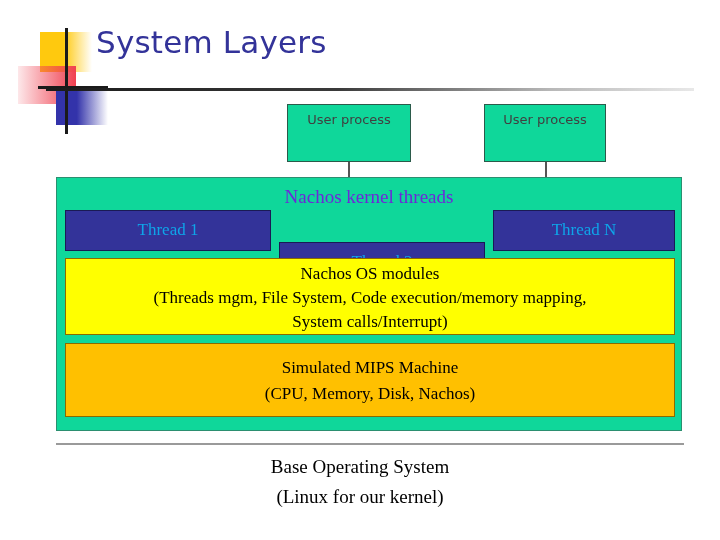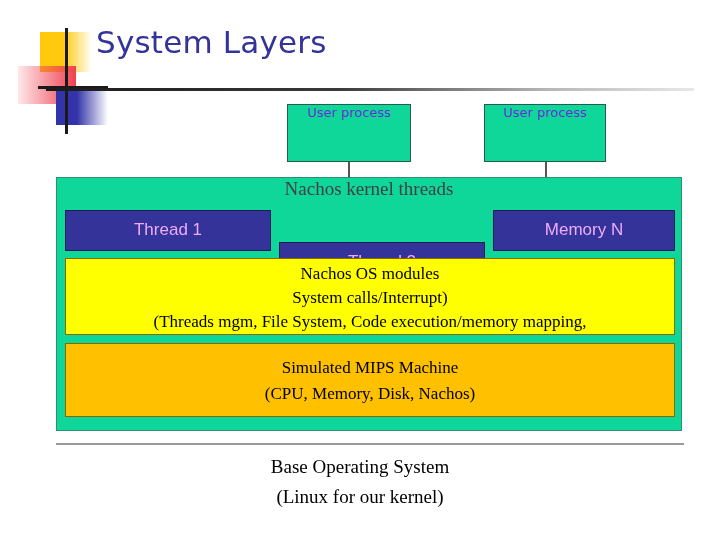--- a/index.html
+++ b/index.html
@@ -96,22 +96,23 @@
   .userproc {
     position: absolute;
     background: #0FD79A;
     border: 1.5px solid #2b5a4a;
     box-sizing: border-box;
   }
   .userproc .up-label {
     display: block;
     font-family: "DejaVu Sans", sans-serif;
     font-size: 13px;
-    color: #6d28d9;
-    text-align: center;
+    color: #404040;
+    text-align: center;
+    margin-top: 7px;
   }
   #userproc-1 { left: 287px; top: 104px; width: 124px; height: 58px; }
   #userproc-2 { left: 484px; top: 104px; width: 122px; height: 58px; }
 
   .connector {
     position: absolute;
     width: 1.5px;
     background: #555555;
   }
   #connector-1 { left: 348px; top: 162px; height: 33px; }
@@ -125,26 +126,26 @@
     width: 626px;
     height: 254px;
     background: #0FD79A;
     border: 1px solid #2b8f70;
     box-sizing: border-box;
   }
 
   #kernel-title {
     position: absolute;
     left: 0;
-    top: 0;
+    top: 8px;
     width: 100%;
     text-align: center;
     font-family: "Liberation Serif", serif;
     font-size: 19px;
-    color: #404040;
+    color: #6d28d9;
   }
 
   
   #thread-row {
     position: absolute;
     left: 8px;
     top: 32px;
     width: 610px;
     height: 41px;
   }
@@ -152,23 +153,23 @@
     position: absolute;
     top: 0;
     height: 41px;
     background: #333399;
     border: 1px solid #1a1a55;
     box-sizing: border-box;
   }
   .thread-box .th-label {
     display: block;
     text-align: center;
-    font-family: Liberation Sans, sans-serif;
+    font-family: Liberation Serif, serif;
     font-size: 17px;
-    color: #f0abfc;
+    color: #0ea5e9;
     margin-top: 9px;
   }
   #thread-box-0 { left: 0px;   width: 206px; }
   #thread-box-1 { left: 214px; width: 206px; margin-top: 32px; }
   #thread-box-2 { left: 428px; width: 182px; }
 
   
   #os-modules {
     position: absolute;
     left: 8px;
@@ -259,28 +260,28 @@
     <div id="kernel-title">Nachos kernel threads</div>
 
     <div id="thread-row">
       <div id="thread-box-0" class="thread-box">
         <span class="th-label">Thread 1</span>
       </div>
       <div id="thread-box-1" class="thread-box">
         <span class="th-label">Thread 2</span>
       </div>
       <div id="thread-box-2" class="thread-box">
-        <span class="th-label">Memory N</span>
+        <span class="th-label">Thread N</span>
       </div>
     </div>
 
     <div id="os-modules">
       <span class="line">Nachos OS modules</span>
+      <span class="line">(Threads mgm, File System, Code execution/memory mapping,</span>
       <span class="line">System calls/Interrupt)</span>
-      <span class="line">(Threads mgm, File System, Code execution/memory mapping,</span>
     </div>
 
     <div id="mips-machine">
       <span class="line">Simulated MIPS Machine</span>
       <span class="line">(CPU, Memory, Disk, Nachos)</span>
     </div>
 
   </div>
 
   <div id="bottom-rule"></div>

